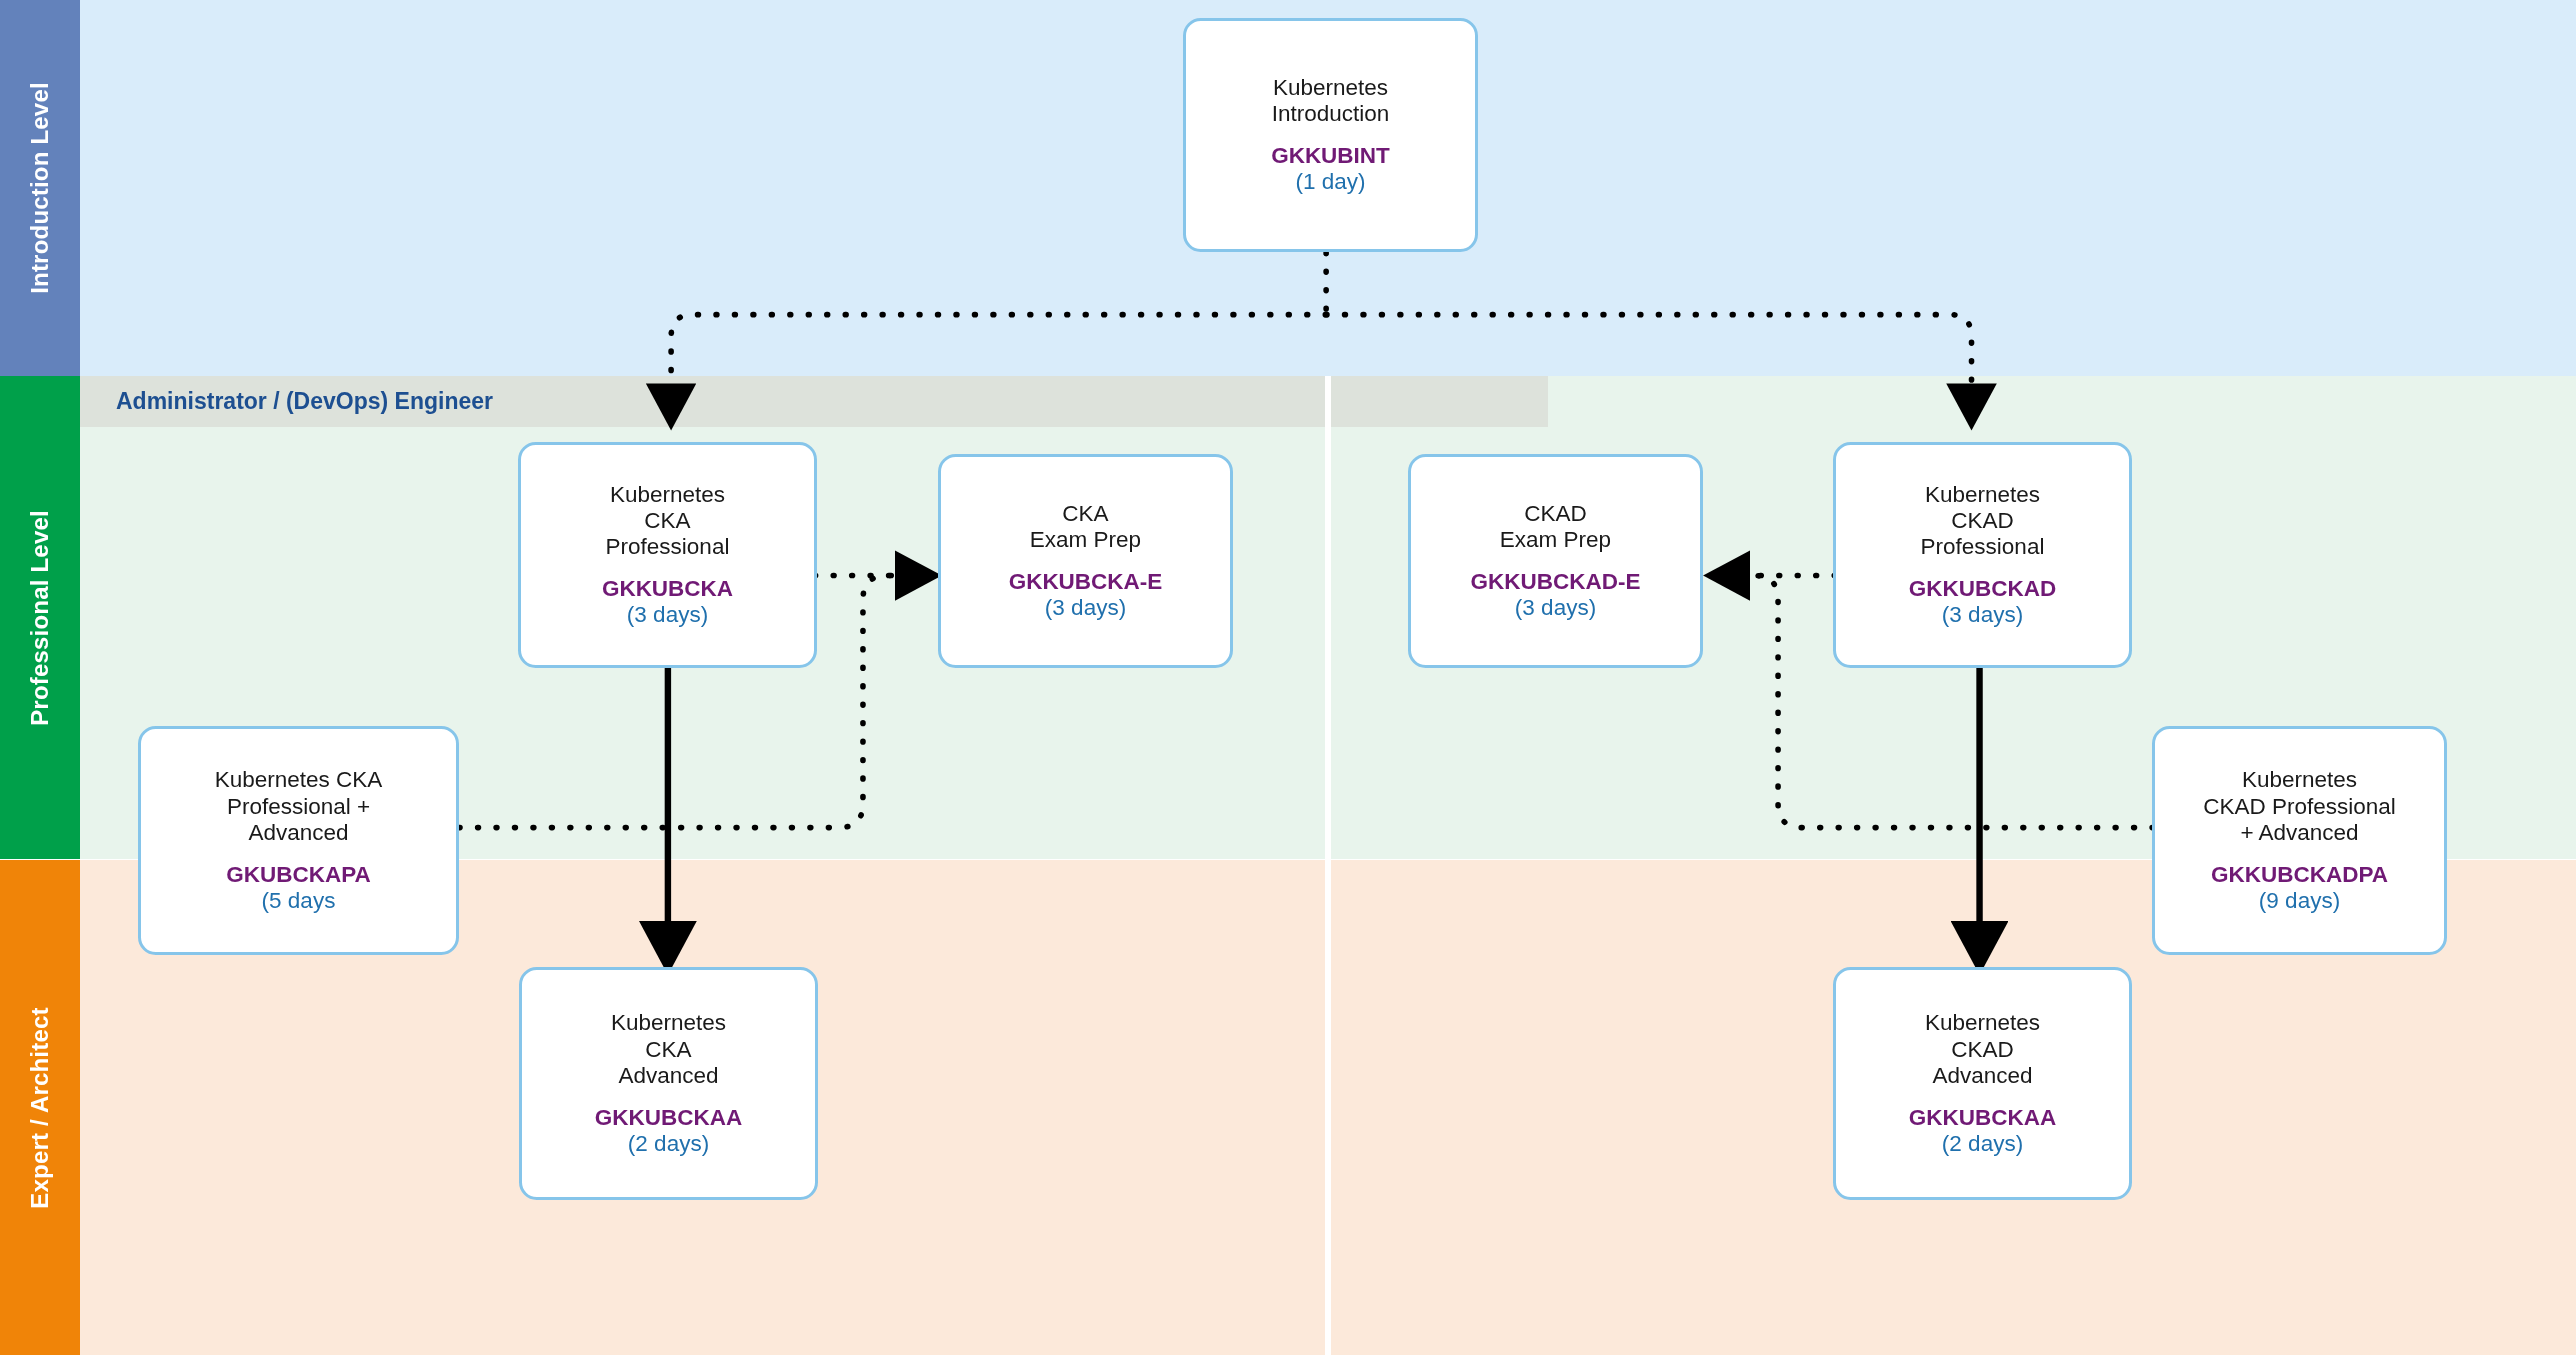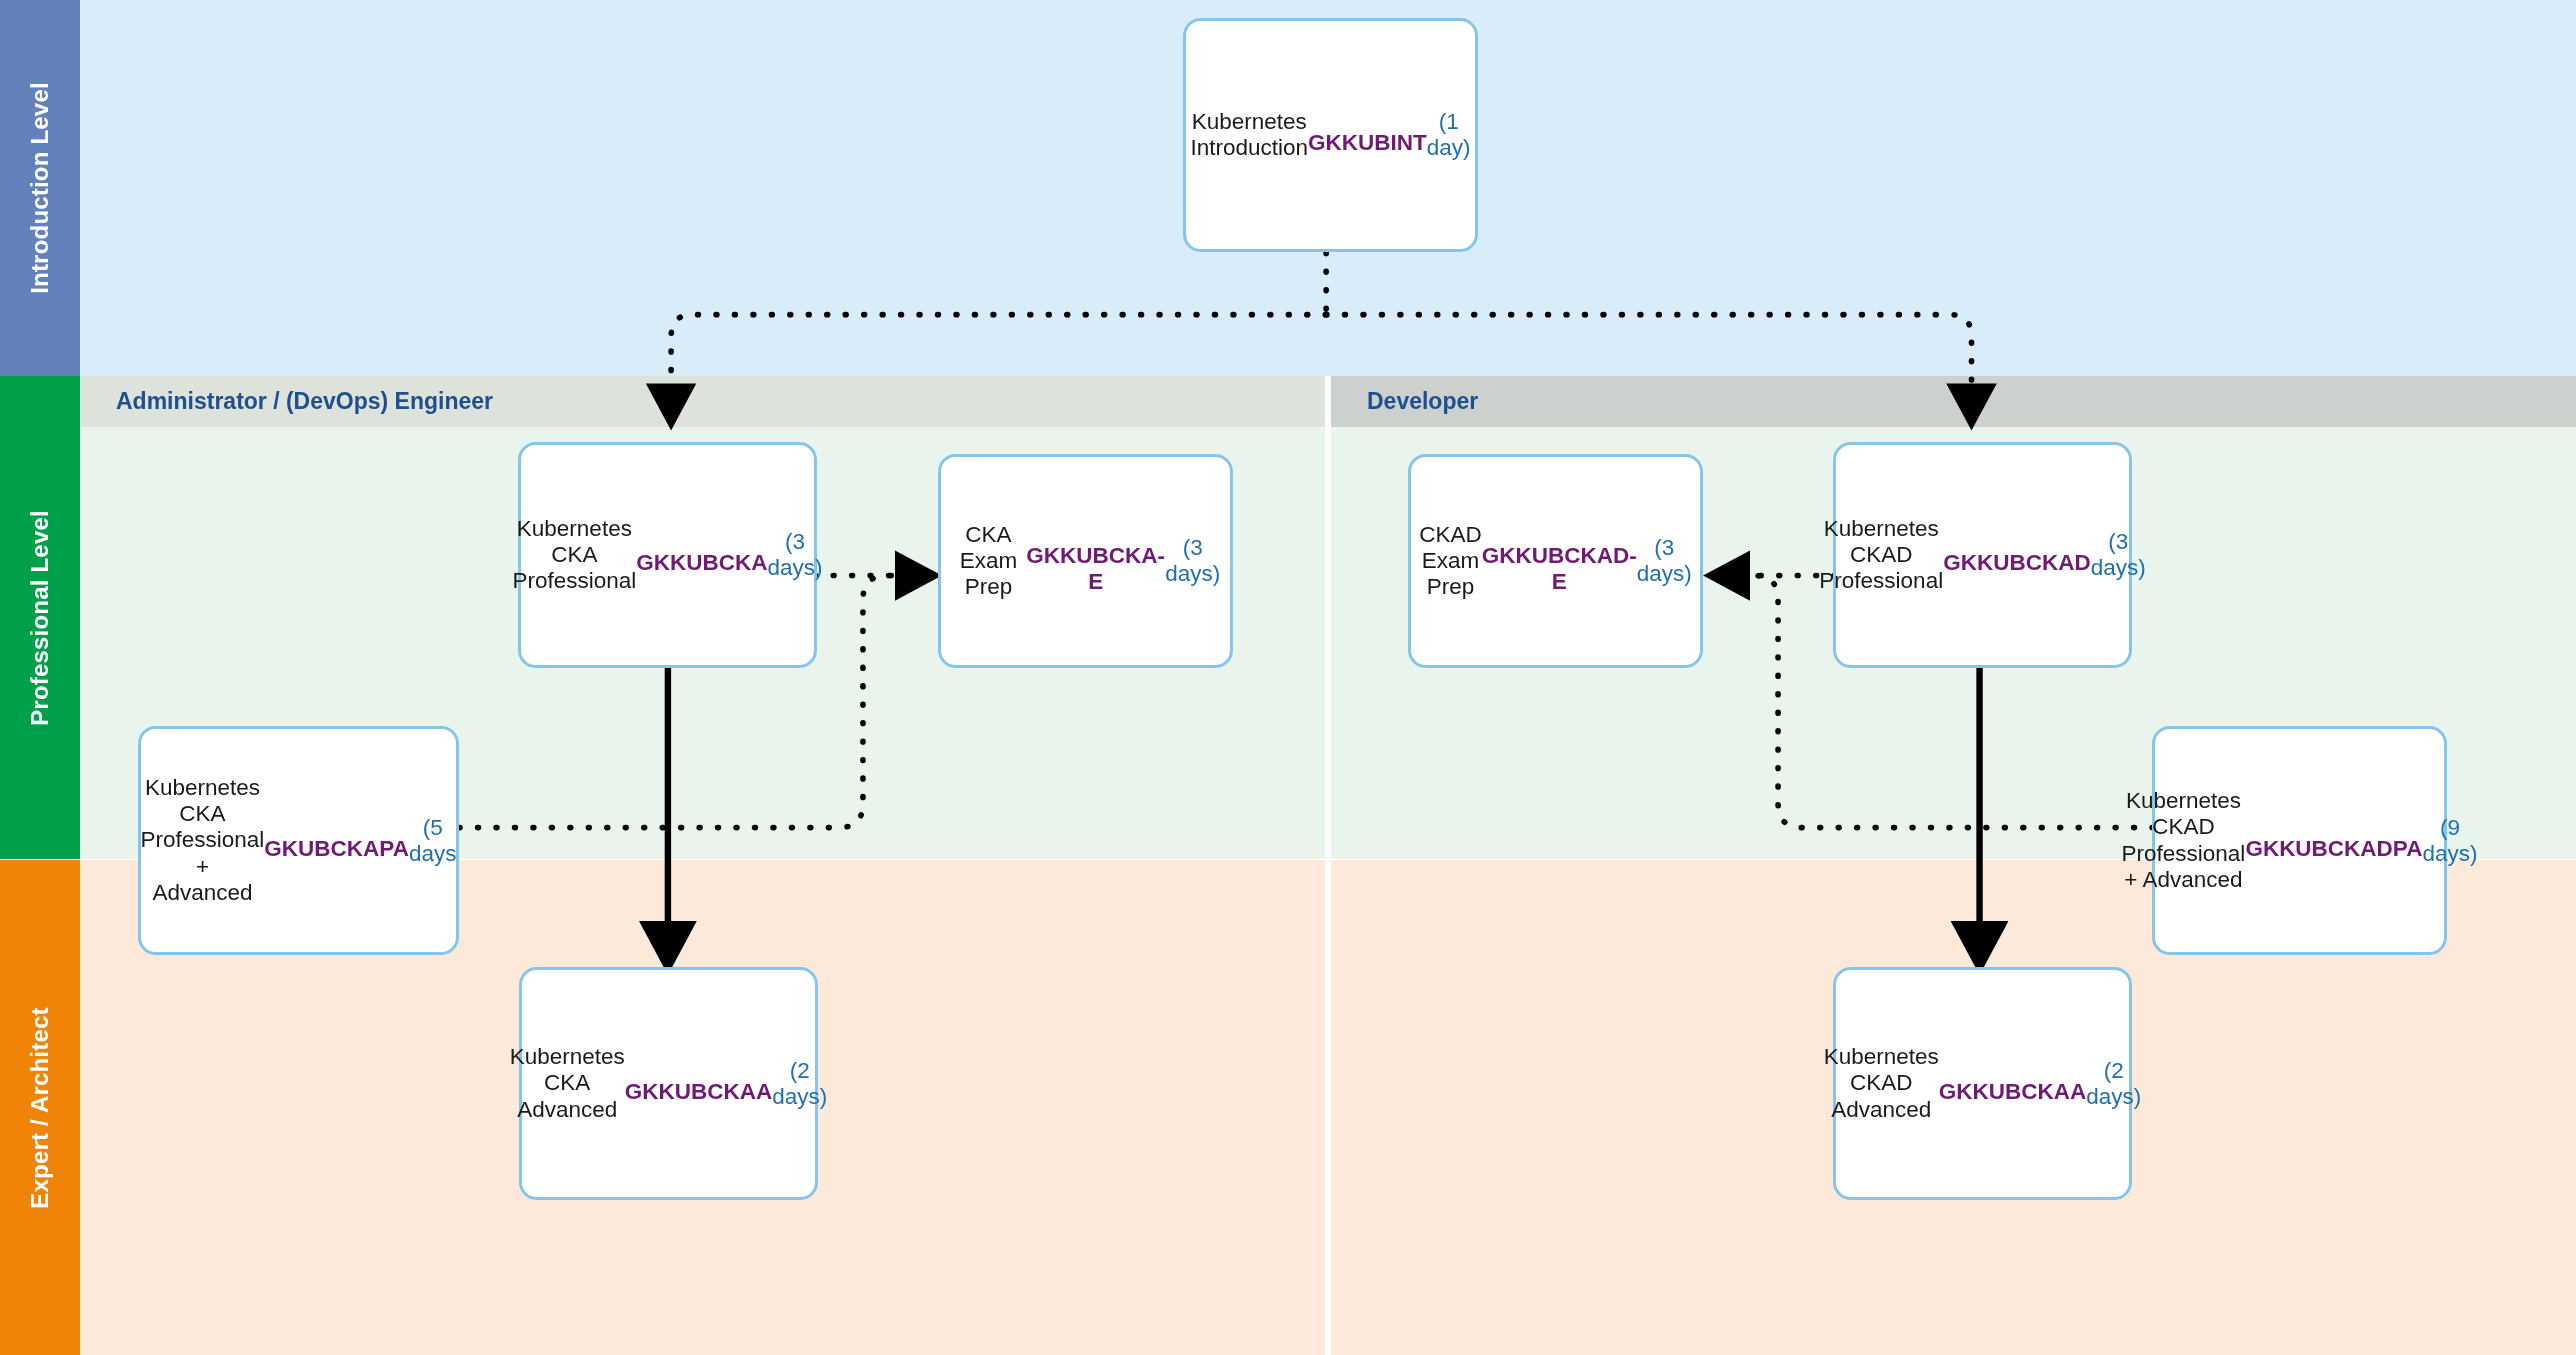--- a/index.html
+++ b/index.html
@@ -55,21 +55,21 @@
   #wires{position:absolute;left:0;top:0;width:2576px;height:1355px;}
 
   
   .node{
     position:absolute;
     box-sizing:border-box;
     background:#ffffff;
     border:3.2px solid #86c5ea;
     border-radius:17.7px;
     display:flex;
-    flex-direction:row;
+    flex-direction:column;
     align-items:center;
     justify-content:center;
     text-align:center;
     padding:8px 9.6px;
   }
   .node-title{
     color:#1a1a1a;
     font-size:22.5px;
     line-height:1.16;
     white-space:pre-line;
@@ -103,23 +103,20 @@
   <div class="rail rail-prof">
     <span class="rail-label">Professional Level</span>
   </div>
   <div class="rail rail-expert">
     <span class="rail-label">Expert / Architect</span>
   </div>
 
   <div class="rolebar rolebar-admin">
     <span class="rolebar-label">Administrator / (DevOps) Engineer</span>
   </div>
-  <div class="rolebar rolebar-dev">
-    <span class="rolebar-label">Developer</span>
-  </div>
   <div class="col-divider"></div>
 
   <svg id="wires" viewBox="0 0 3209 1688" xmlns="http://www.w3.org/2000/svg">
     <defs>
       <marker id="ah" markerWidth="9" markerHeight="9" refX="7.2" refY="4.5" orient="auto" markerUnits="strokeWidth">
         <path d="M0,0 L8.4,4.5 L0,9 z" fill="#000000"></path>
       </marker>
     </defs>
 
     <g fill="none" stroke="#000000" stroke-width="7" stroke-linecap="round" stroke-dasharray="1 22">

